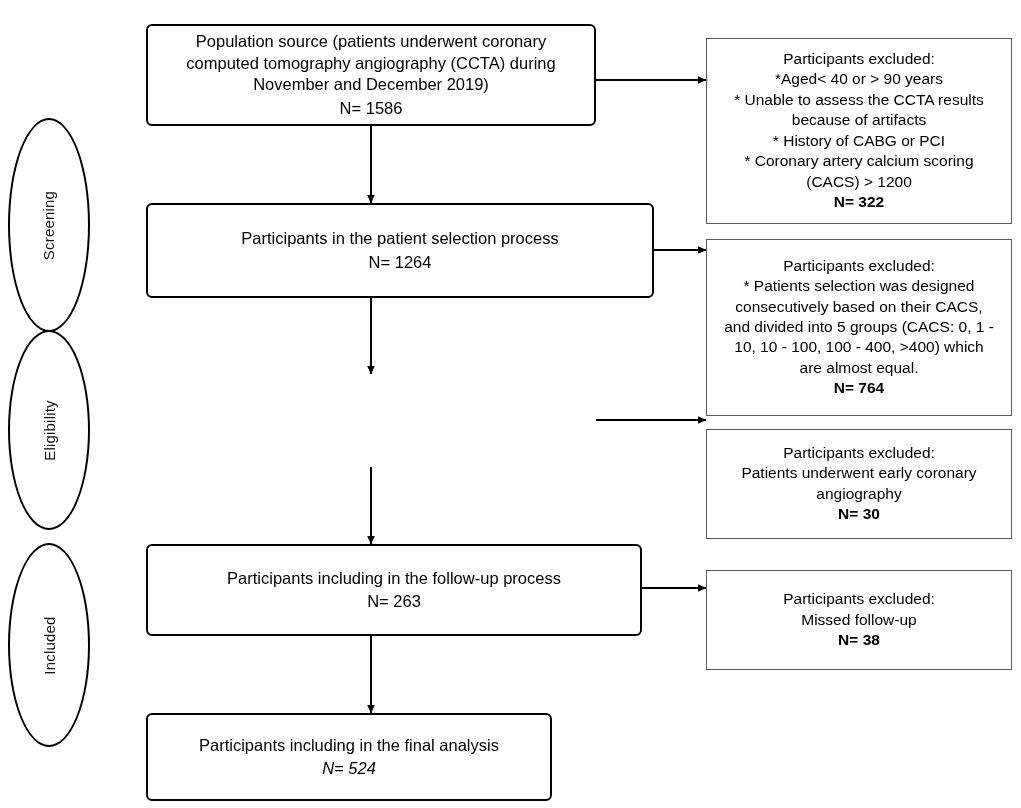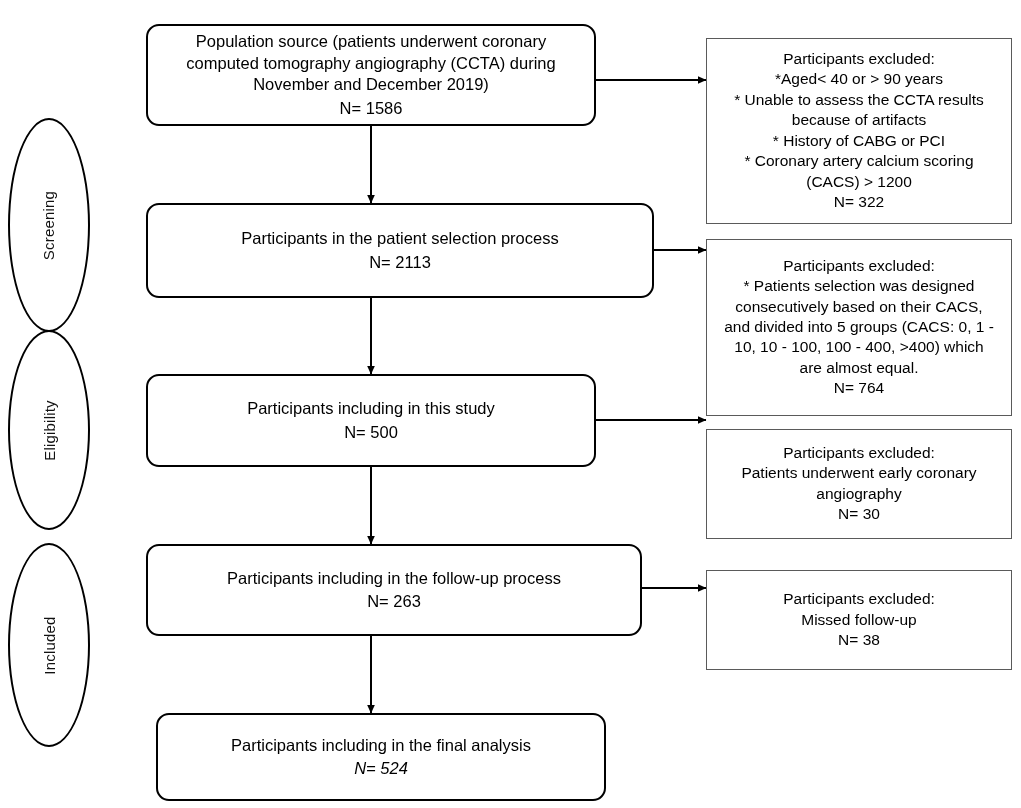--- a/index.html
+++ b/index.html
@@ -25,21 +25,21 @@
     white-space:nowrap;
     font-size:15px;
     letter-spacing:.2px;
     color:#111;
   }
 
   
   .node{
     position:absolute;
     border:2.2px solid #000;
-    border-radius:13px;
+    border-radius:6px;
     background:#fff;
     box-sizing:border-box;
     display:flex;flex-direction:column;
     align-items:center;justify-content:center;
     text-align:center;
     padding:6px 2px;
   }
   .node .line{
     font-size:16.5px;
     line-height:1.3;
@@ -65,21 +65,21 @@
     padding:5px 10px;
     margin-top:32px;
   }
   .excl .line{
     font-size:15.5px;
     line-height:1.32;
     white-space:pre-line;
   }
   .excl .count{
     font-size:15.5px;
-    font-weight:normal;
+    font-weight:bold;
     line-height:1.35;
   }
 
   
   .conn{position:absolute;left:0;top:0;width:1021px;height:808px;pointer-events:none;}
 </style>
 </head>
 <body>
 
 <div class="canvas">
@@ -120,34 +120,30 @@
 
   <div class="node" style="left:146px;top:24px;width:450px;height:102px;">
     <div class="line">Population source (patients underwent coronary
 computed tomography angiography (CCTA) during
 November and December 2019)</div>
     <div class="count">N= 1586</div>
   </div>
 
   <div class="node" style="left:146px;top:203px;width:508px;height:95px;">
     <div class="line">Participants in the patient selection process</div>
-    <div class="count">N= 2113</div>
+    <div class="count">N= 1264</div>
   </div>
 
-  <div class="node" style="left:146px;top:374px;width:450px;height:93px;">
-    <div class="line">Participants including in this study</div>
-    <div class="count">N= 500</div>
-  </div>
 
   <div class="node" style="left:146px;top:544px;width:496px;height:92px;">
     <div class="line">Participants including in the follow-up process</div>
     <div class="count">N= 263</div>
   </div>
 
-  <div class="node" style="left:156px;top:713px;width:450px;height:88px;">
+  <div class="node" style="left:146px;top:713px;width:406px;height:88px;">
     <div class="line">Participants including in the final analysis</div>
     <div class="count italic">N= 524</div>
   </div>
 
   <div class="excl" style="left:706px;top:6px;width:306px;height:186px;">
     <div class="line">Participants excluded:
 *Aged&lt; 40 or &gt; 90 years
 * Unable to assess the CCTA results
 because of artifacts
 * History of CABG or PCI

